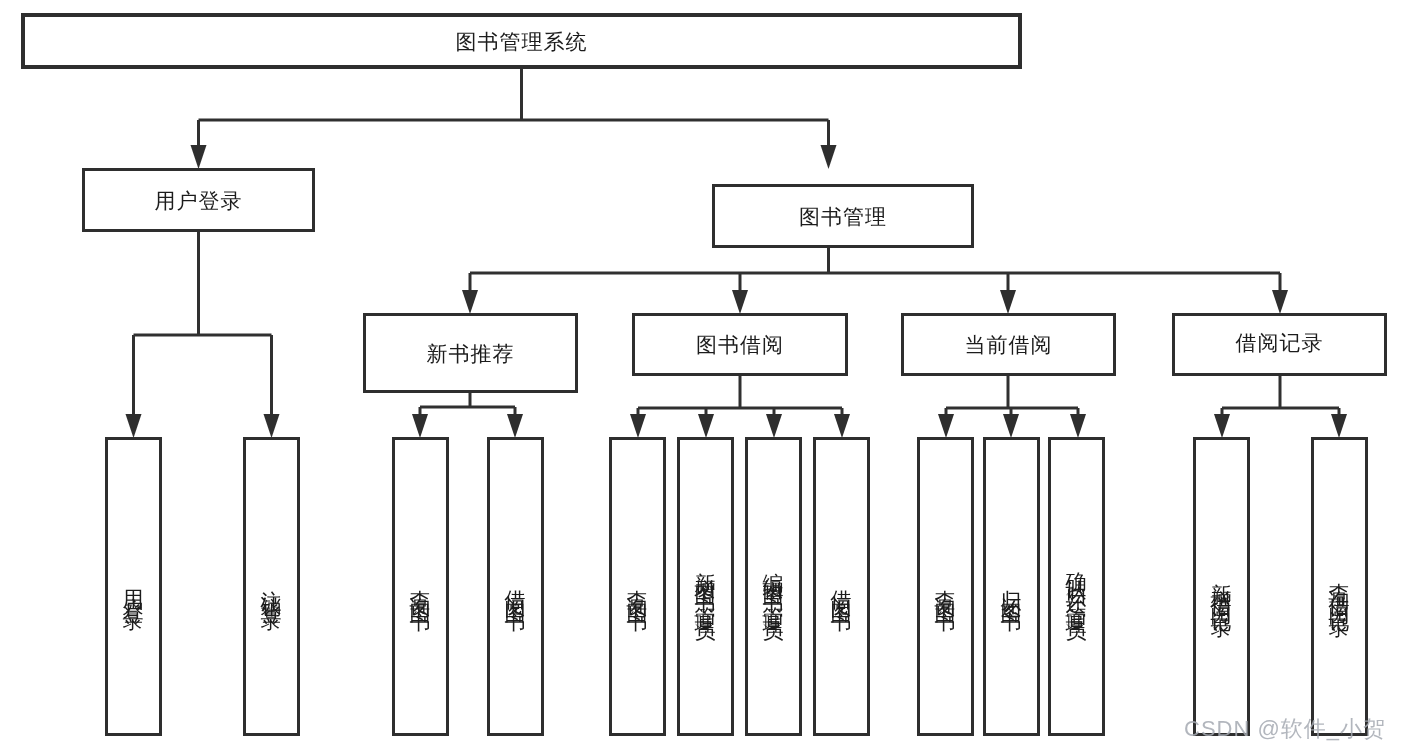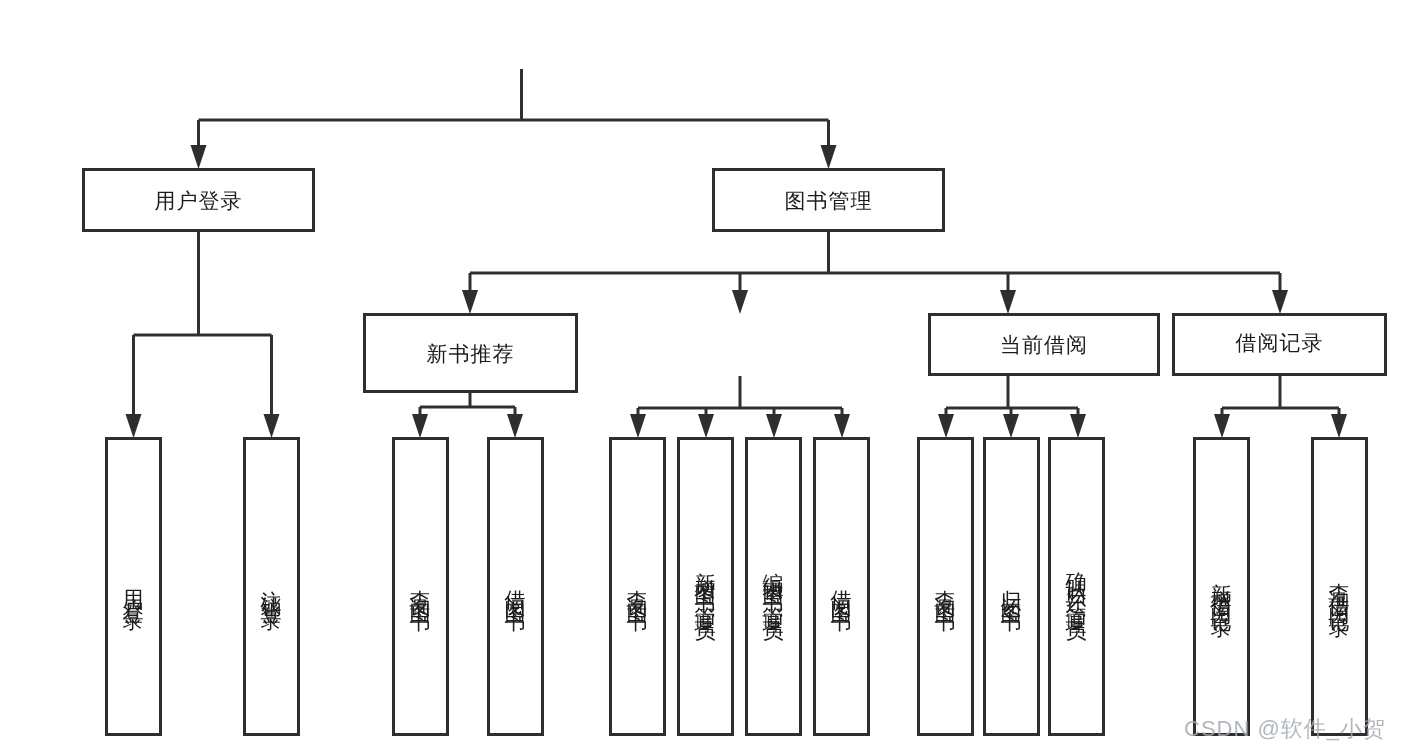--- a/index.html
+++ b/index.html
@@ -27,25 +27,25 @@
     top:437px;width:57px;height:299px;
     writing-mode:vertical-rl;
     letter-spacing:7px;
     font-size:21px;
     white-space:normal;
   }
   
   .pos-root{left:21px;top:13px;width:1001px;height:56px;border-width:4px;}
   
   .pos-user-login{left:82px;top:168px;width:233px;height:64px;}
-  .pos-book-mgmt{left:712px;top:168px;width:233px;height:64px;}
+  .pos-book-mgmt{left:712px;top:184px;width:262px;height:64px;}
   
   .pos-new-book-rec{left:363px;top:313px;width:215px;height:80px;}
   .pos-book-borrow{left:632px;top:313px;width:216px;height:63px;}
-  .pos-current-borrow{left:928px;top:313px;width:232px;height:63px;}
+  .pos-current-borrow{left:901px;top:313px;width:215px;height:63px;}
   .pos-borrow-records{left:1172px;top:313px;width:215px;height:63px;font-family:Liberation Mono, monospace;}
   
   .pos-ul-login{left:105px;}
   .pos-ul-logout{left:243px;}
   .pos-rec-query{left:392px;}
   .pos-rec-borrow{left:487px;}
   .pos-bb-query{left:609px;width:58px;}
   .pos-bb-add{left:677px;}
   .pos-bb-edit{left:745px;width:58px;}
   .pos-bb-borrow{left:813px;width:58px;}
@@ -134,25 +134,27 @@
 
       <polygon points="938,414 954,414 946,438"></polygon>
       <polygon points="1003,414 1019,414 1011,438"></polygon>
       <polygon points="1070,414 1086,414 1078,438"></polygon>
 
       <polygon points="1214,414 1230,414 1222,438"></polygon>
       <polygon points="1331,414 1347,414 1339,438"></polygon>
     </g>
   </svg>
 
+  <div class="node pos-root">图书管理系统</div>
 
   <div class="node pos-user-login">用户登录</div>
   <div class="node pos-book-mgmt">图书管理</div>
 
   <div class="node pos-new-book-rec">新书推荐</div>
+  <div class="node pos-book-borrow">图书借阅</div>
   <div class="node pos-current-borrow">当前借阅</div>
   <div class="node pos-borrow-records">借阅记录</div>
 
   <div class="node v pos-ul-login">用户登录</div>
   <div class="node v pos-ul-logout">注销登录</div>
 
   <div class="node v pos-rec-query">查询图书</div>
   <div class="node v pos-rec-borrow">借阅图书</div>
 
   <div class="node v pos-bb-query">查询图书</div>

